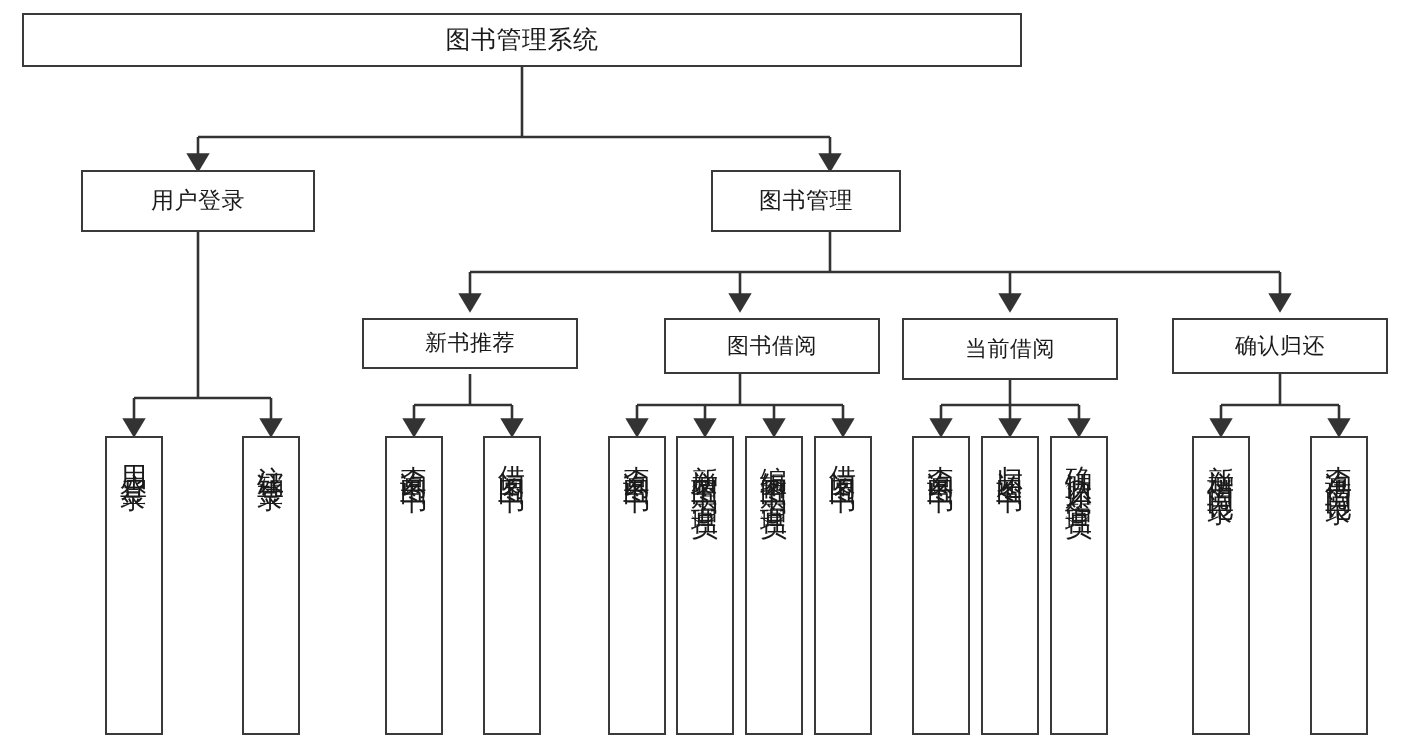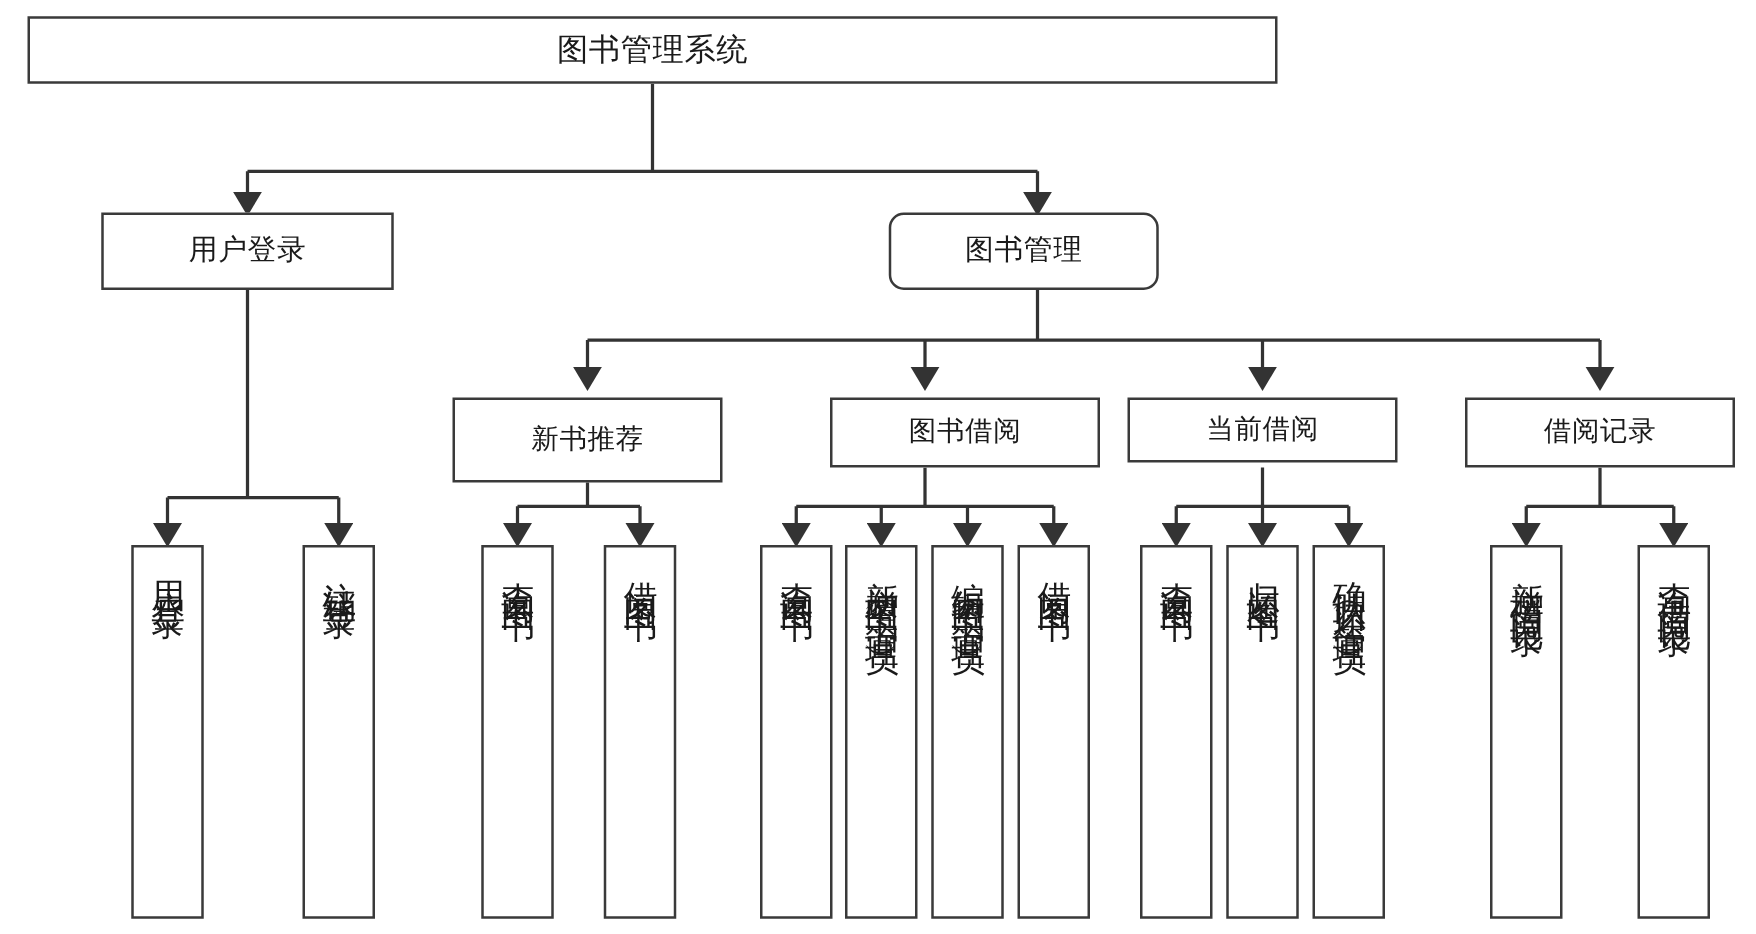--- a/index.html
+++ b/index.html
@@ -119,35 +119,35 @@
     </g>
   </svg>
 
   <div class="node lv1" style="left:22px;top:13px;width:1000px;height:54px;">
     <span class="lbl">图书管理系统</span>
   </div>
 
   <div class="node lv2" style="left:81px;top:170px;width:234px;height:62px;">
     <span class="lbl">用户登录</span>
   </div>
-  <div class="node lv2" style="left:711px;top:170px;width:216px;height:62px;border-radius:12px;">
+  <div class="node lv2" style="left:711px;top:170px;width:190px;height:62px;">
     <span class="lbl">图书管理</span>
   </div>
 
-  <div class="node lv3" style="left:362px;top:318px;width:216px;height:68px;">
+  <div class="node lv3" style="left:362px;top:318px;width:216px;height:51px;">
     <span class="lbl">新书推荐</span>
   </div>
   <div class="node lv3" style="left:632px;top:318px;width:216px;height:56px;margin-left:32px;">
     <span class="lbl">图书借阅</span>
   </div>
-  <div class="node lv3" style="left:902px;top:318px;width:216px;height:52px;">
+  <div class="node lv3" style="left:902px;top:318px;width:216px;height:62px;">
     <span class="lbl">当前借阅</span>
   </div>
   <div class="node lv3" style="left:1172px;top:318px;width:216px;height:56px;">
-    <span class="lbl">借阅记录</span>
+    <span class="lbl">确认归还</span>
   </div>
 
   <div class="node leaf" style="left:105px;top:436px;width:58px;height:299px;">
     <span class="lbl">用户登录</span>
   </div>
   <div class="node leaf" style="left:242px;top:436px;width:58px;height:299px;">
     <span class="lbl">注销登录</span>
   </div>
 
   <div class="node leaf" style="left:385px;top:436px;width:58px;height:299px;">

